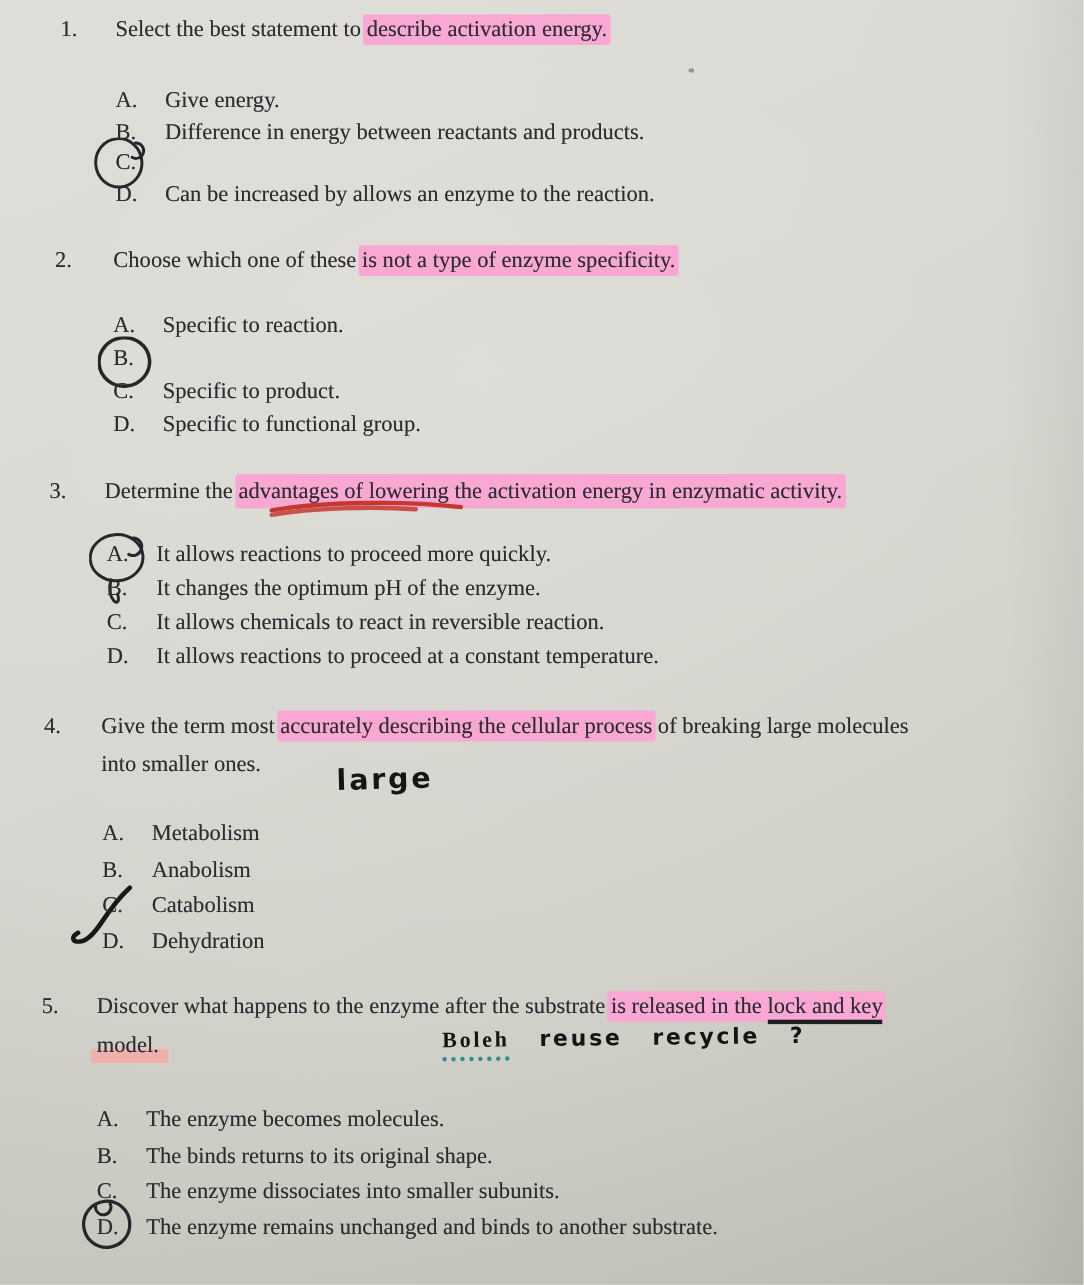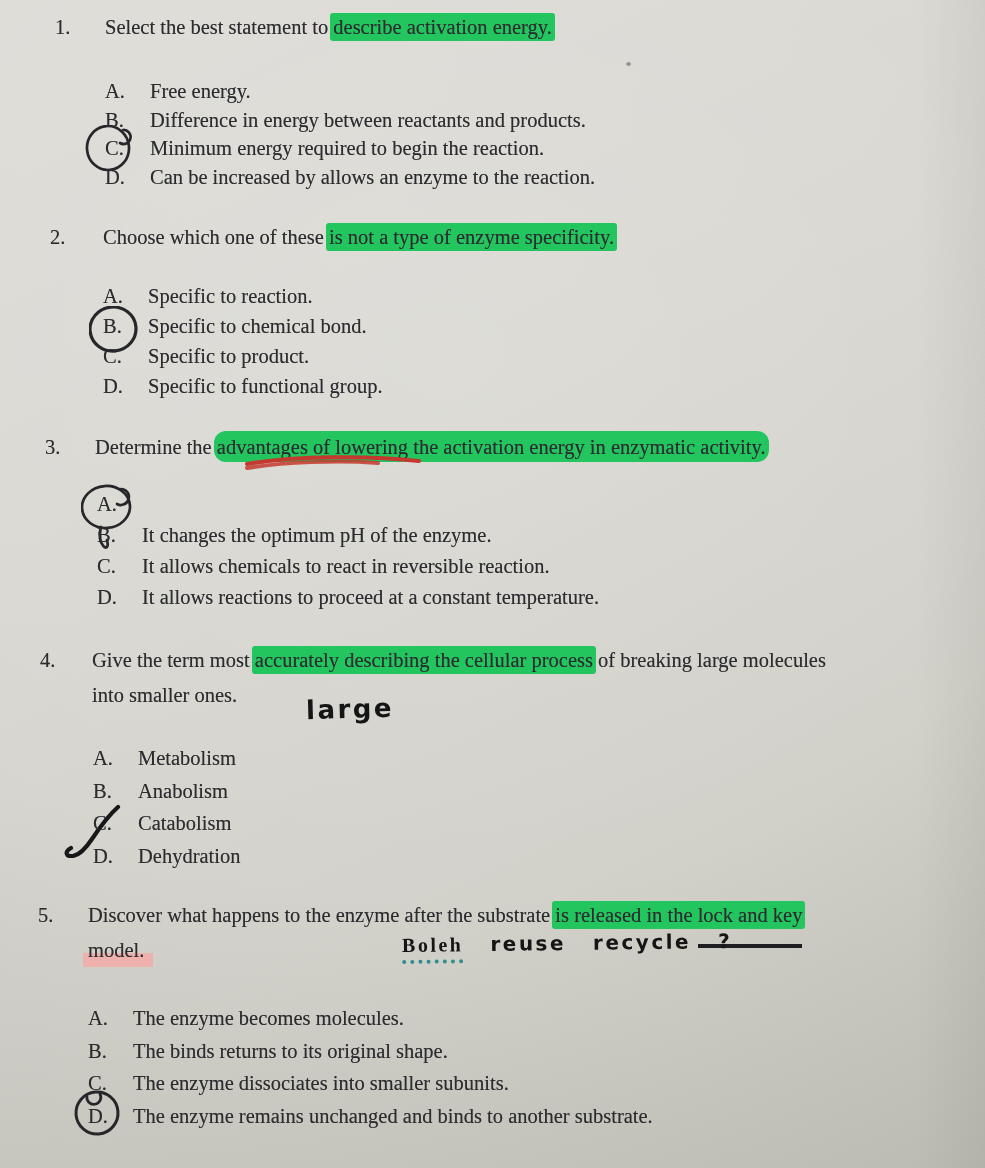--- a/index.html
+++ b/index.html
@@ -18,23 +18,23 @@
   }
   .question{ position:absolute; }
   .qrow{ display:flex; height:35px; line-height:30px; }
   .qnum{ flex:0 0 auto; }
   .qtext{ white-space:nowrap; }
   .opts{ }
   .opt{ display:flex; line-height:26px; }
   .letter{ flex:0 0 45px; position:relative; }
   .lt{ position:relative; z-index:2; }
 
-  mark.hl{ background:#22c55e; color:inherit; padding:3px 3px 3px 3px; margin:0 -3px; border-radius:3px; }
-  #q3 mark.hl{ padding-top:5px; padding-bottom:4px;border-radius:12px; }
-  .penline{ border-bottom:4px solid #1f1f23; padding-bottom:18px; }
+  mark.hl{ background:#f9a8d4; color:inherit; padding:3px 3px 3px 3px; margin:0 -3px; border-radius:3px; }
+  #q3 mark.hl{ padding-top:5px; padding-bottom:4px; }
+  .penline{ border-bottom:4px solid #1f1f23; padding-bottom:1px; }
   .swipe{ display:inline-block; background:linear-gradient(to bottom, rgba(239,177,173,0) 56%, #efb1ad 56%, #eeb0ac 96%, rgba(239,177,173,0) 96%);
           padding:0 9px 3px 5px; margin-left:-5px; border-radius:3px; }
 
   .hand{ font-family:"DejaVu Sans",sans-serif; font-weight:700; color:#151515;
          letter-spacing:2.5px; text-shadow:none; }
   #q4 .note{ position:absolute; left:266px; top:49px; font-size:26px; transform:rotate(-1.5deg); }
   #q5 .notes{ position:absolute; left:364px; top:31px; display:flex; gap:27px;
               font-size:20px; align-items:baseline; transform:rotate(-.7deg); }
   .boleh{ border-bottom:4px dotted #2e8d8d; padding-bottom:3px;font-family:Liberation Serif, serif; }
 
@@ -58,34 +58,33 @@
 <body>
 
 <section class="question" id="q1">
   <div class="qrow">
     <span class="qnum">1.</span>
     <div class="qtext"><span>Select the best statement to </span><mark class="hl">describe activation energy.</mark></div>
   </div>
   <div class="opts">
     <div class="opt">
       <span class="letter"><span class="lt">A.</span></span>
-      <span>Free energy.</span>
+      <span>Give energy.</span>
     </div>
     <div class="opt">
       <span class="letter"><span class="lt">B.</span></span>
       <span>Difference in energy between reactants and products.</span>
     </div>
     <div class="opt">
       <span class="letter"><span class="lt">C.</span>
         <svg class="marksvg" width="64" height="70" style="left:-22px; top:-10px;">
           <ellipse cx="25" cy="23" rx="21" ry="22" transform="rotate(-5 25 23)"></ellipse>
           <path d="M40,5 a7,7 0 1,1 -3,13"></path>
         </svg>
       </span>
-      <span>Minimum energy required to begin the reaction.</span>
     </div>
     <div class="opt">
       <span class="letter"><span class="lt">D.</span></span>
       <span>Can be increased by allows an enzyme to the reaction.</span>
     </div>
   </div>
 </section>
 
 <section class="question" id="q2">
   <div class="qrow">
@@ -96,21 +95,20 @@
     <div class="opt">
       <span class="letter"><span class="lt">A.</span></span>
       <span>Specific to reaction.</span>
     </div>
     <div class="opt">
       <span class="letter"><span class="lt">B.</span>
         <svg class="marksvg" width="66" height="62" style="left:-14px; top:-7px;">
           <ellipse cx="24" cy="23" rx="23" ry="22" transform="rotate(-6 24 23)" style="stroke-width:3.2"></ellipse>
         </svg>
       </span>
-      <span>Specific to chemical bond.</span>
     </div>
     <div class="opt">
       <span class="letter"><span class="lt">C.</span></span>
       <span>Specific to product.</span>
     </div>
     <div class="opt">
       <span class="letter"><span class="lt">D.</span></span>
       <span>Specific to functional group.</span>
     </div>
   </div>
@@ -127,20 +125,21 @@
   </svg>
   <div class="opts">
     <div class="opt">
       <span class="letter"><span class="lt">A.</span>
         <svg class="marksvg" width="78" height="88" style="left:-16px; top:-9px;">
           <ellipse cx="25" cy="25" rx="24" ry="21" transform="rotate(-4 25 25)"></ellipse>
           <path d="M40,7 a8,8 0 1,1 -4,15"></path>
           <path d="M20,45 C14,62 30,74 26,58"></path>
         </svg>
       </span>
+      <span>It allows reactions to proceed more quickly.</span>
     </div>
     <div class="opt">
       <span class="letter"><span class="lt">B.</span></span>
       <span>It changes the optimum pH of the enzyme.</span>
     </div>
     <div class="opt">
       <span class="letter"><span class="lt">C.</span></span>
       <span>It allows chemicals to react in reversible reaction.</span>
     </div>
     <div class="opt">

